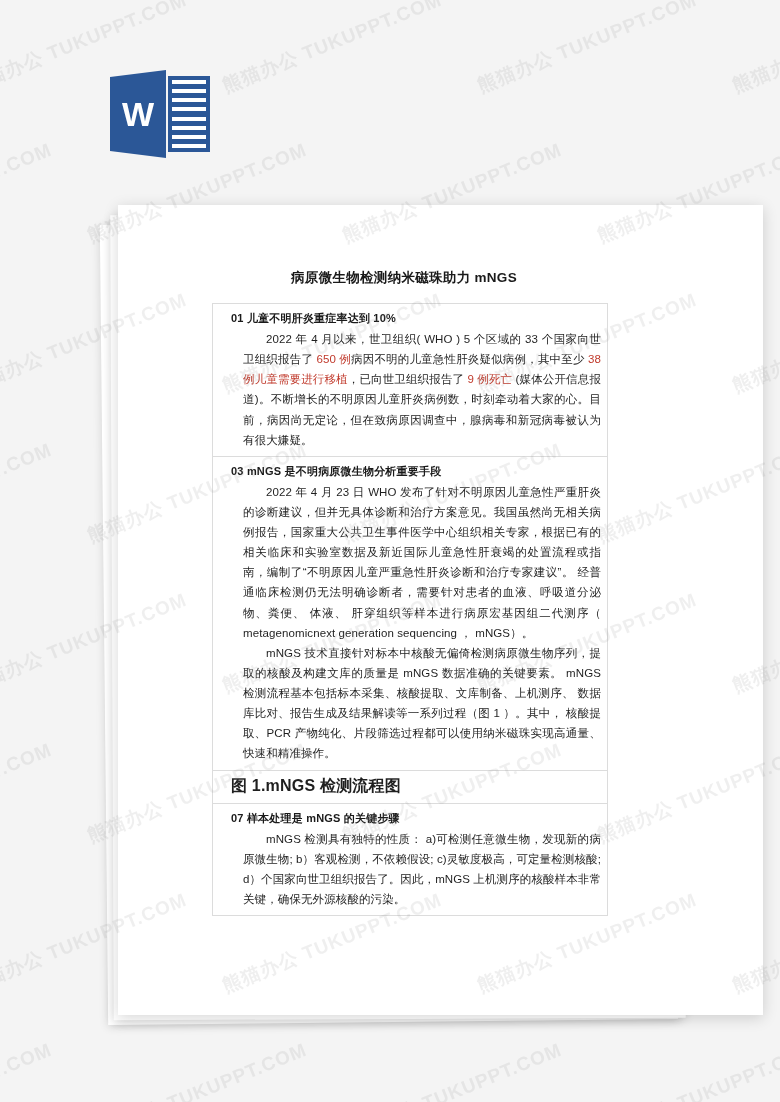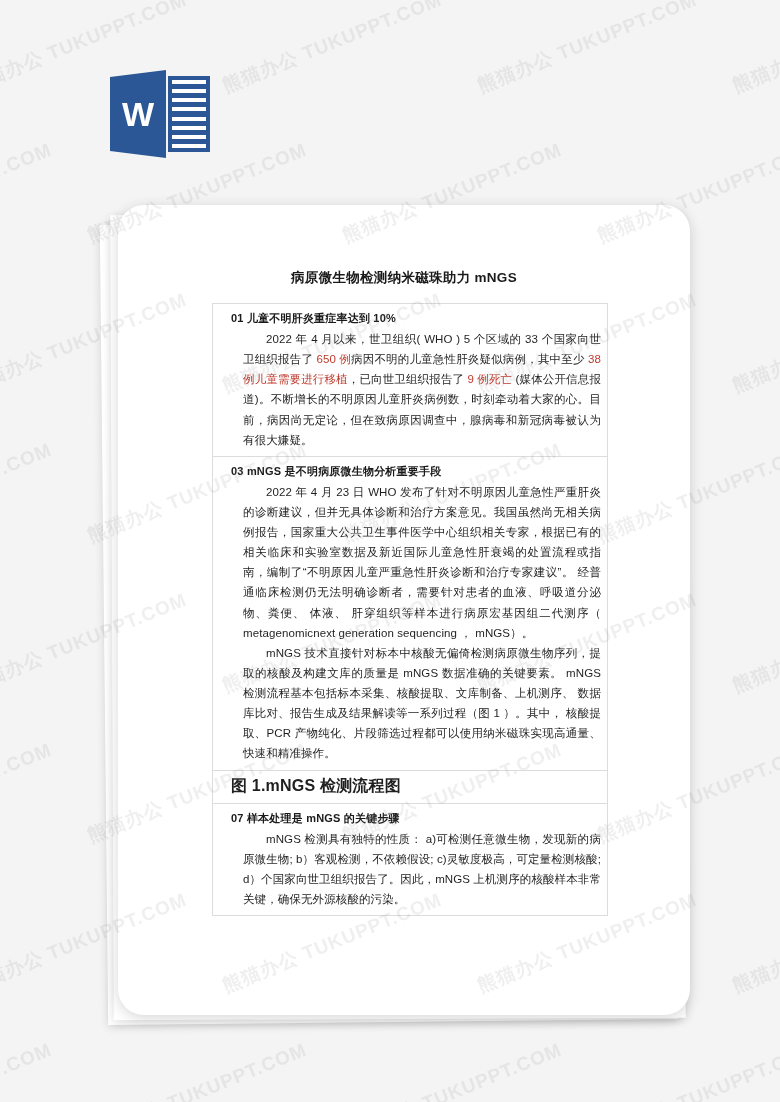--- a/index.html
+++ b/index.html
@@ -126,27 +126,26 @@
     top: 214px;
     width: 572px;
     height: 805px;
     transform: rotate(-0.25deg);
   }
 
   .paper {
     position: absolute;
     left: 118px;
     top: 205px;
-    width: 572px;
+    width: 645px;
     height: 810px;
     background: #ffffff;
     box-shadow: 0 3px 14px rgba(0,0,0,0.16);
     z-index: 20;
     overflow: hidden;
-    border-radius: 26px;
   }
 
   .doc {
     position: absolute;
     left: 0; top: 0;
     width: 572px;
     height: 810px;
     padding: 0;
     box-sizing: border-box;
   }

